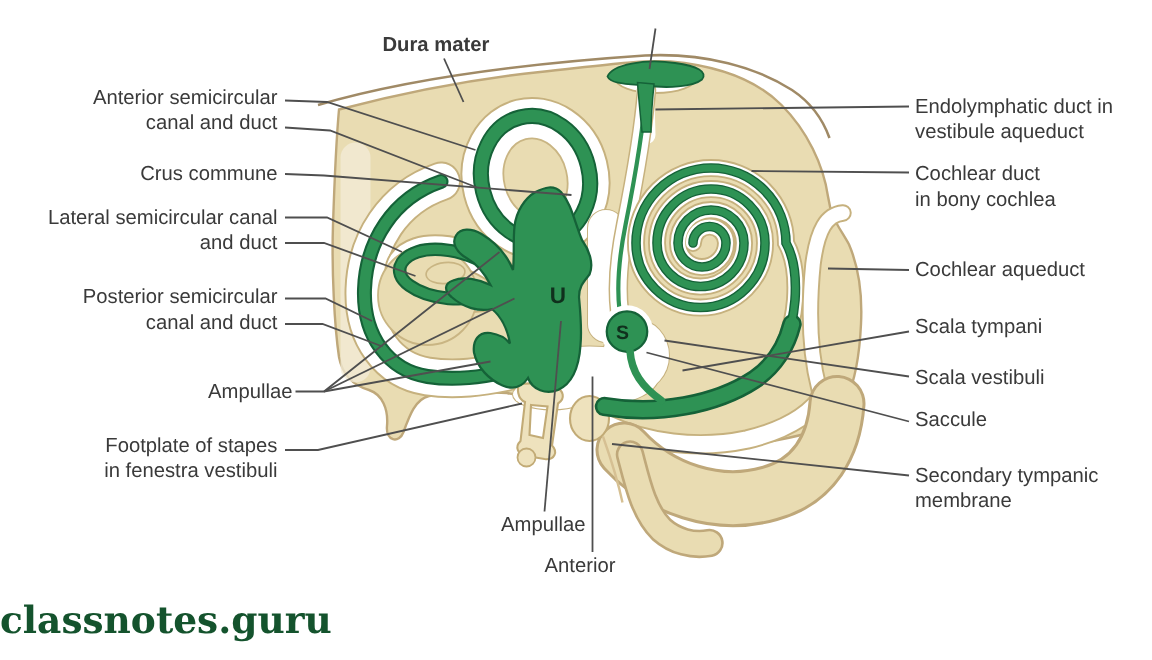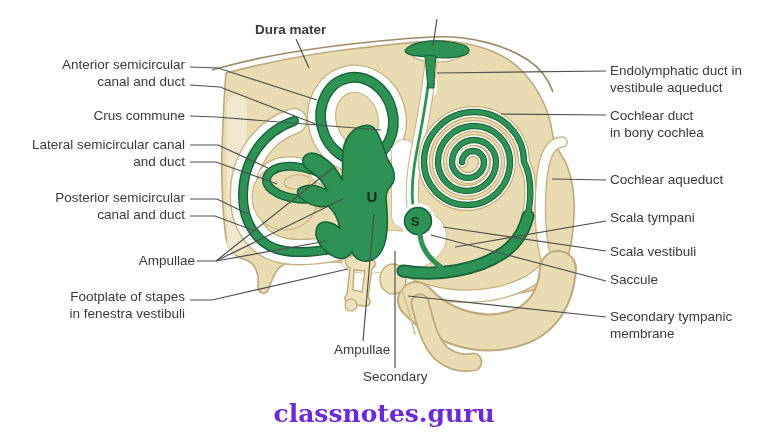--- a/index.html
+++ b/index.html
@@ -3,22 +3,22 @@
 <meta charset="utf-8">
 <style>
   html,body{margin:0;padding:0;background:#fff;}
   #stage{position:relative;width:768px;height:440px;background:#fff;overflow:hidden;
          font-family:"Liberation Sans", sans-serif;}
   #art{position:absolute;left:0;top:0;}
   .lbl{position:absolute;font-size:13.5px;line-height:17px;color:#3a3a3a;
        white-space:pre-line;}
   .lbl.r{text-align:right;width:200px;}
   .lbl.l{text-align:left;width:175px;}
-  #watermark{position:absolute;left:0;right:0;top:399px;text-align:center;
-       font-family:"DejaVu Serif", serif;font-weight:700;font-size:25px;color:#6d28d9;}
+  #watermark{position:absolute;left:0;right:0;top:399px;text-align:left;
+       font-family:"DejaVu Serif", serif;font-weight:700;font-size:25px;color:#14532d;}
 </style>
 </head>
 <body>
 
 <div id="stage">
 
 <svg id="art" width="768" height="440" viewBox="0 0 768 440">
 
   <g>
     <path d="M 226,73 C 272,61 322,52 360,48 C 398,44 424,40 447,41 C 480,44 505,54 521,70
@@ -184,17 +184,17 @@
 <div class="lbl l" style="left:610px;top:107px;">Cochlear duct
 in bony cochlea</div>
 <div class="lbl l" style="left:610px;top:171px;">Cochlear aqueduct</div>
 <div class="lbl l" style="left:610px;top:209px;">Scala tympani</div>
 <div class="lbl l" style="left:610px;top:243px;">Scala vestibuli</div>
 <div class="lbl l" style="left:610px;top:271px;">Saccule</div>
 <div class="lbl l" style="left:610px;top:308px;">Secondary tympanic
 membrane</div>
 
 <div class="lbl" style="left:334px;top:341px;">Ampullae</div>
-<div class="lbl" style="left:363px;top:368px;">Secondary</div>
+<div class="lbl" style="left:363px;top:368px;">Anterior</div>
 
 <div id="watermark">classnotes.guru</div>
 
 </div>
 
 </body></html>

